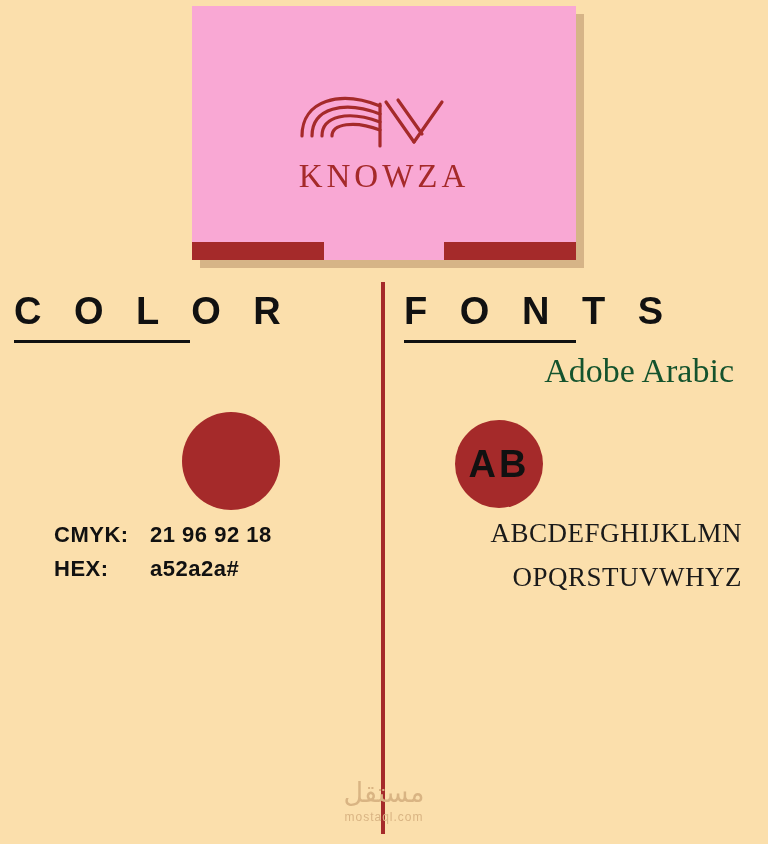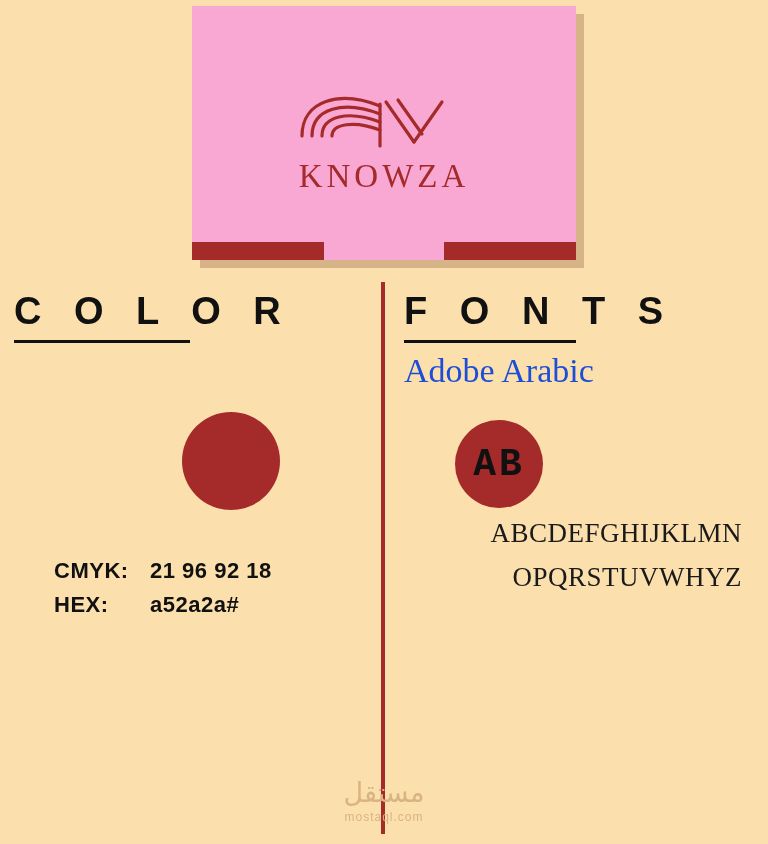--- a/index.html
+++ b/index.html
@@ -117,21 +117,20 @@
   }
   .color-specs {
     position: absolute;
     left: 54px;
     top: 522px;
     width: 300px;
     font-family: "Liberation Sans", sans-serif;
     font-weight: bold;
     font-size: 22px;
     color: #111111;
-    margin-top: 36px;
   }
   .spec-row {
     display: flex;
     align-items: baseline;
     margin-bottom: 8px;
     letter-spacing: 0.5px;
   }
   .spec-label {
     width: 96px;
     text-align: left;
@@ -139,39 +138,39 @@
   .spec-value {
     text-align: left;
   }
 
   
   .font-name {
     position: absolute;
     left: 404px;
     top: 352px;
     width: 330px;
-    text-align: left;
+    text-align: right;
     font-family: "Liberation Serif", serif;
     font-size: 34px;
-    color: #1d4ed8;
+    color: #14532d;
   }
   .ab-circle {
     position: absolute;
     left: 455px;
     top: 420px;
     width: 88px;
     height: 88px;
     border-radius: 50%;
     background: #a52a2a;
     display: flex;
     align-items: center;
     justify-content: center;
   }
   .ab-circle span {
-    font-family: Liberation Mono, monospace;
+    font-family: Liberation Sans, sans-serif;
     font-weight: bold;
     font-size: 38px;
     letter-spacing: 3px;
     color: #111111;
   }
   .alphabet {
     position: absolute;
     left: 394px;
     width: 348px;
     text-align: right;

